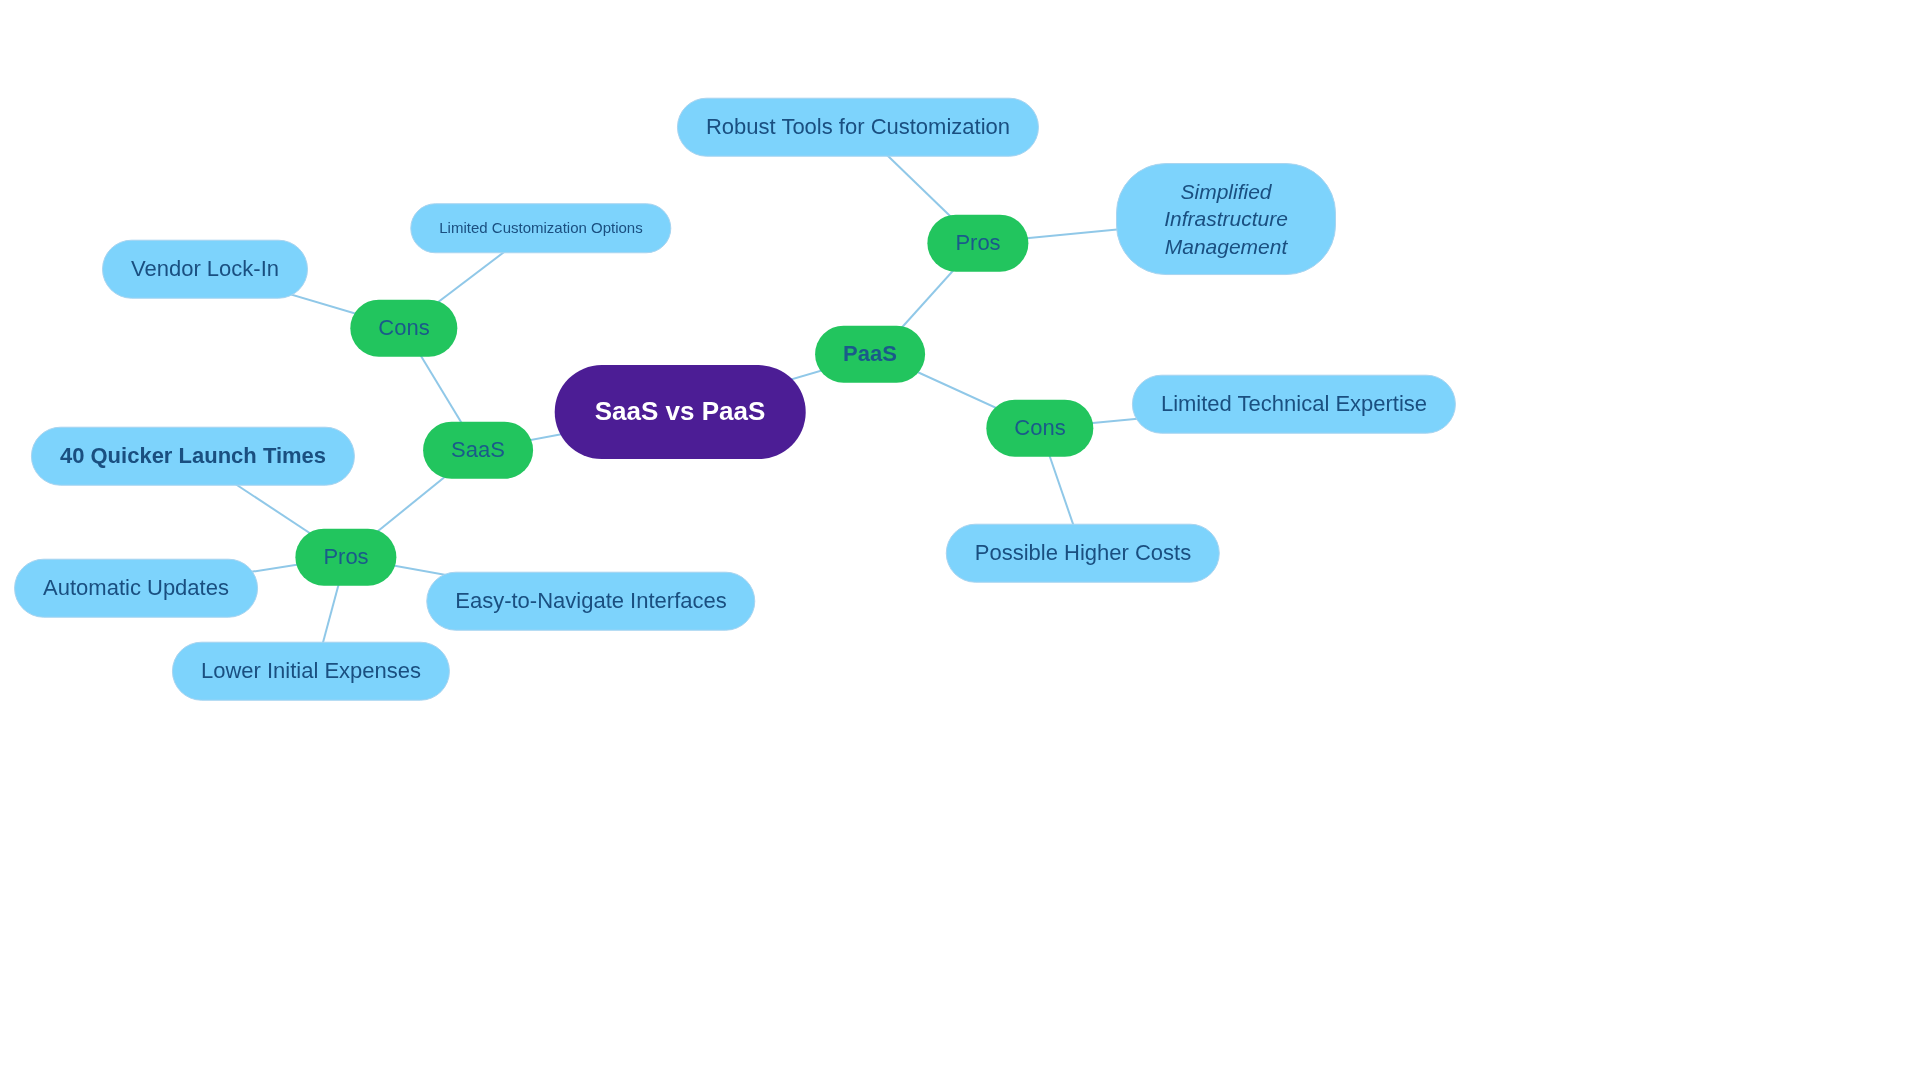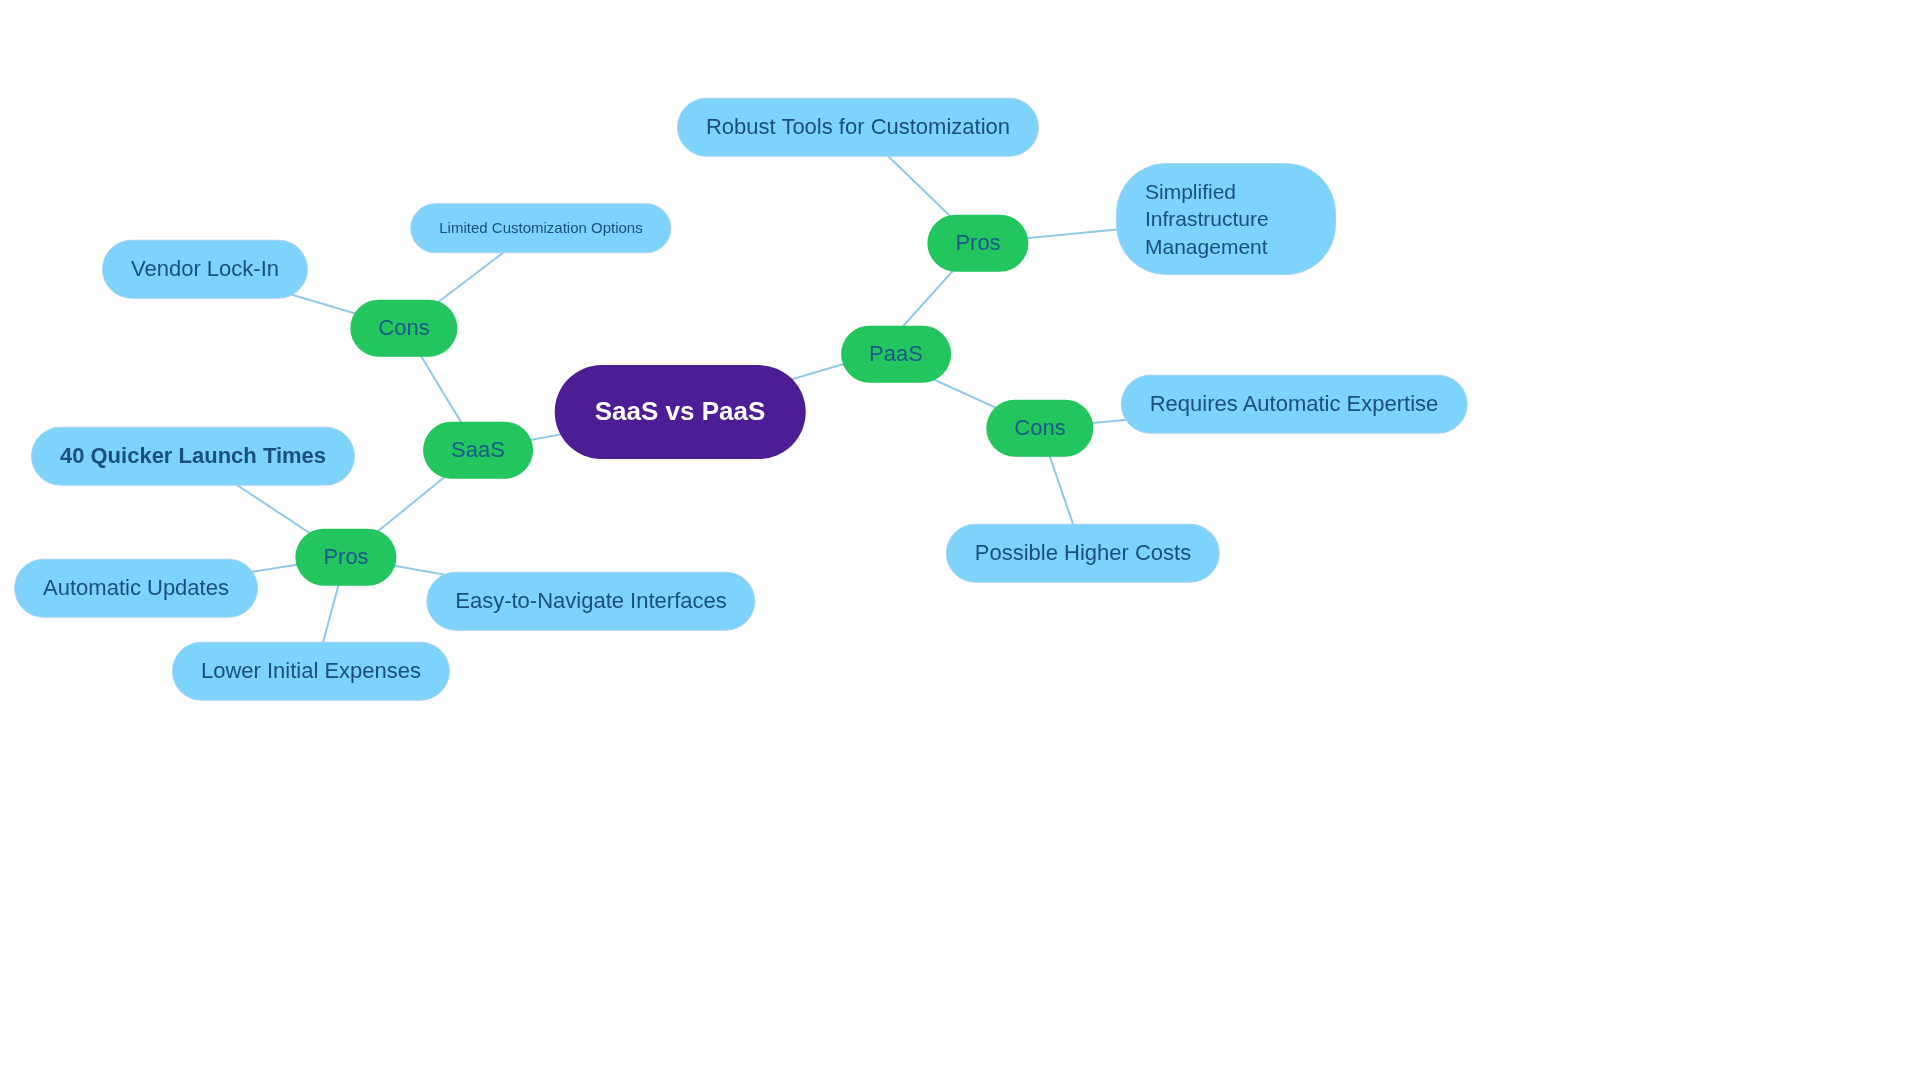--- a/index.html
+++ b/index.html
@@ -102,25 +102,25 @@
 <div class="node node-leaf" style="left:205px; top:269px;">Vendor Lock-In</div>
 
 <div class="node node-leaf" style="left:193px; top:456px;font-weight:bold;">40 Quicker Launch Times</div>
 
 <div class="node node-leaf" style="left:136px; top:588px;">Automatic Updates</div>
 
 <div class="node node-leaf" style="left:591px; top:601px;">Easy-to-Navigate Interfaces</div>
 
 <div class="node node-leaf" style="left:311px; top:671px;">Lower Initial Expenses</div>
 
-<div class="node node-branch" style="left:896px; top:354px;">PaaS</div>
+<div class="node node-branch" style="left:870px; top:354px;font-weight:bold;">PaaS</div>
 
 <div class="node node-branch" style="left:978px; top:243px;">Pros</div>
 
 <div class="node node-branch" style="left:1040px; top:428px;">Cons</div>
 
 <div class="node node-leaf" style="left:858px; top:127px;">Robust Tools for Customization</div>
 
-<div class="node node-leaf" style="left:1226px; top:219px; font-size:21px; max-width:220px; white-space:normal; text-align:left;">Simplified Infrastructure Management</div>
+<div class="node node-leaf" style="left:1226px; top:219px; font-size:21px; max-width:220px; white-space:normal; text-align:center;font-style:italic;">Simplified Infrastructure Management</div>
 
-<div class="node node-leaf" style="left:1294px; top:404px;">Requires Automatic Expertise</div>
+<div class="node node-leaf" style="left:1294px; top:404px;">Limited Technical Expertise</div>
 
 <div class="node node-leaf" style="left:1083px; top:553px;">Possible Higher Costs</div>
 
 </body></html>

